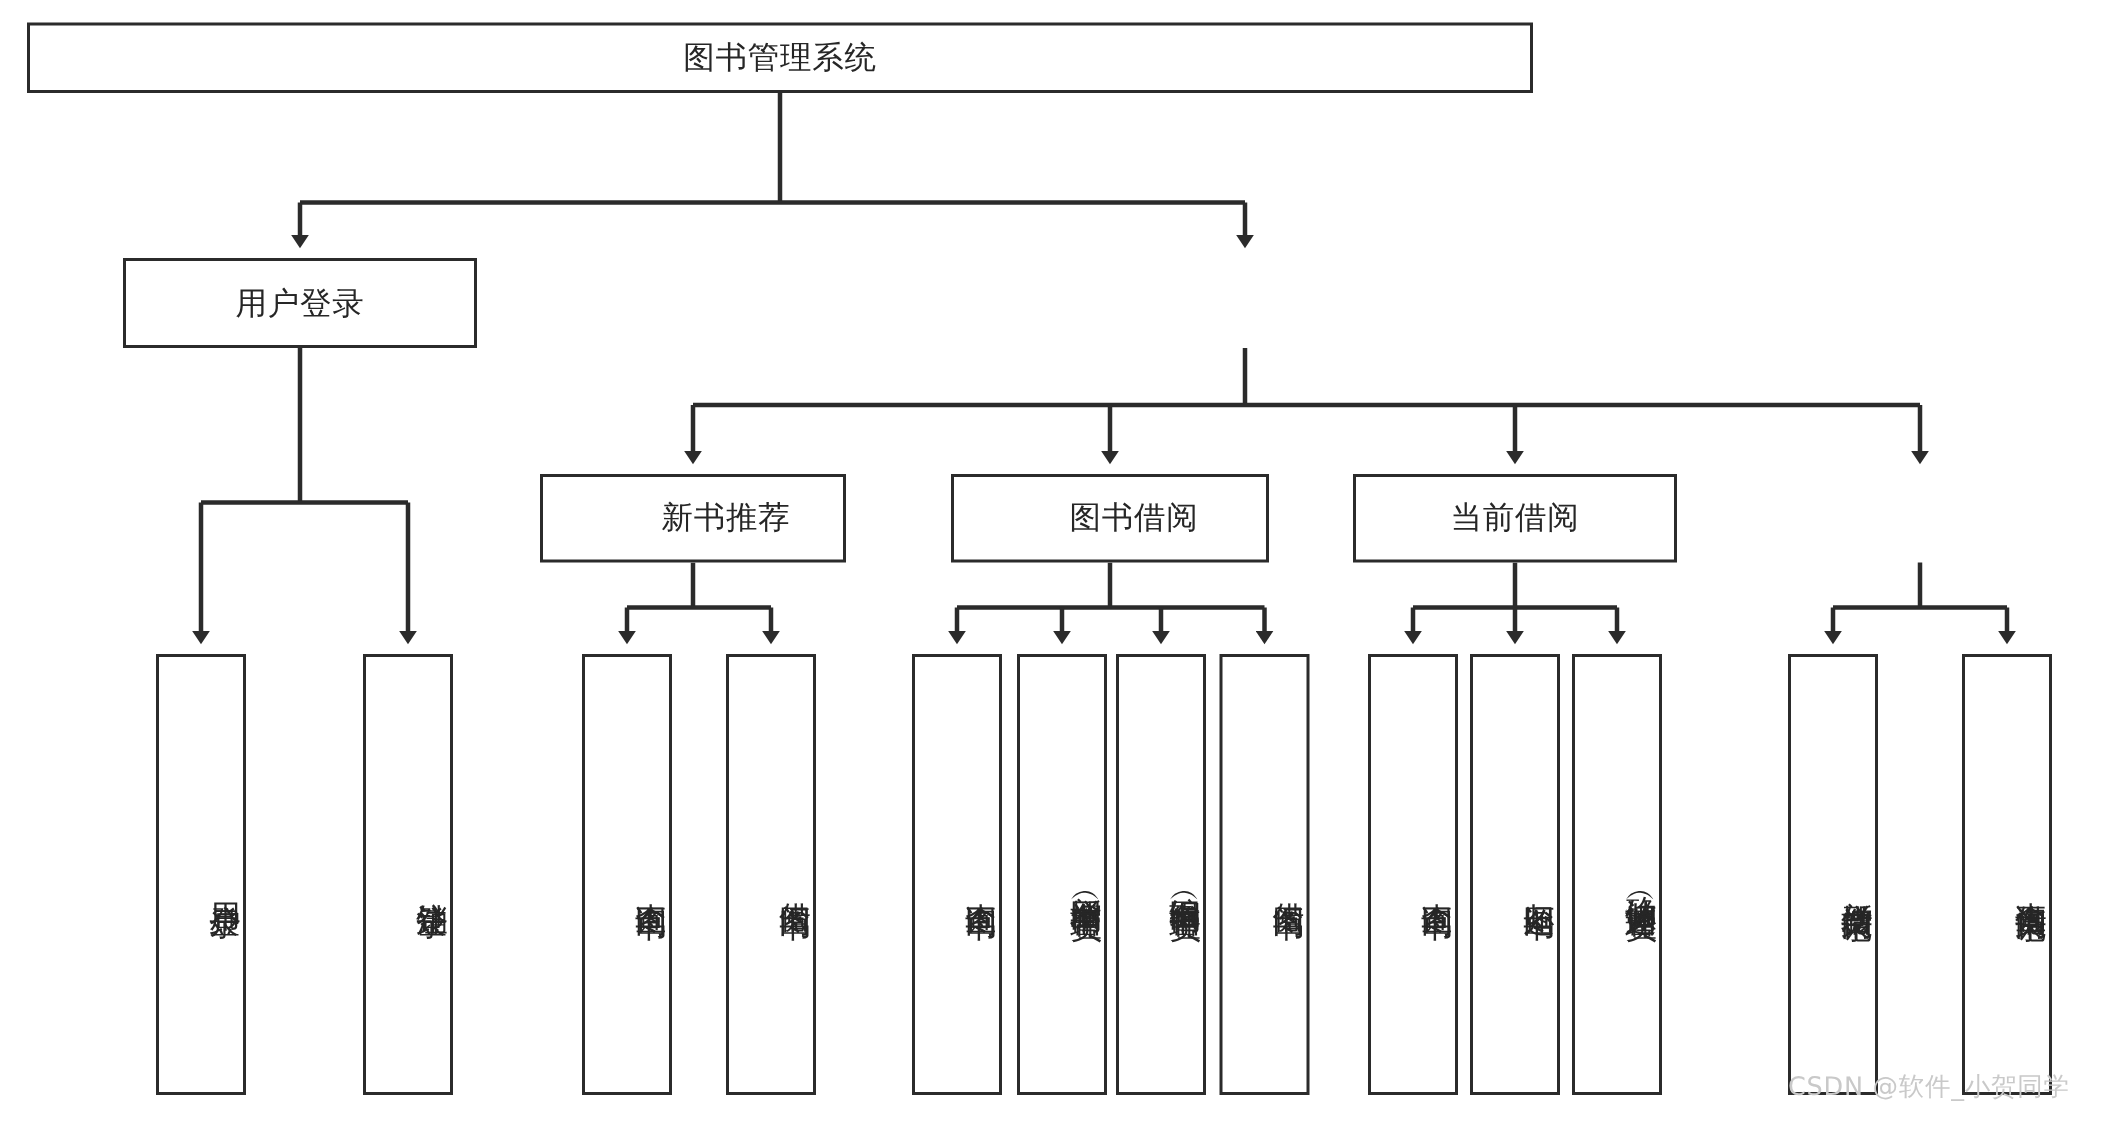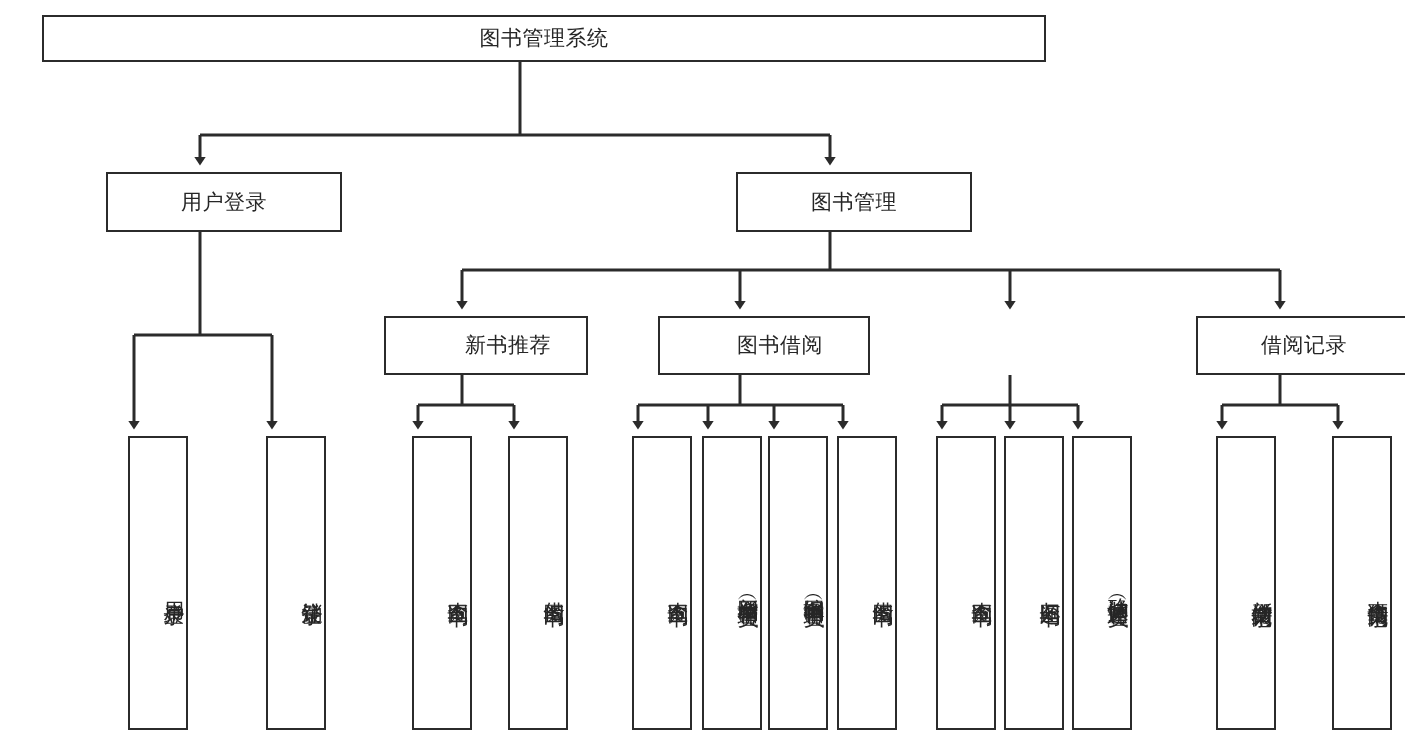--- a/index.html
+++ b/index.html
@@ -29,21 +29,20 @@
   .node {
     position: absolute;
     box-sizing: border-box;
     background: #ffffff;
     border: 2px solid #2b2b2b;
     display: flex;
     align-items: center;
     justify-content: center;
     color: #262626;
     line-height: 1.18;
-    margin-left: 24px;
   }
   .node-h {
     font-size: 21px;
     letter-spacing: 0.5px;
     white-space: nowrap;
   }
   .node-root {
     font-size: 21px;
   }
   .node-v {
@@ -125,32 +124,29 @@
     </g>
   </svg>
 
   <div class="node node-h node-root" style="left:18px; top:15px; width:1004px; height:47px;">
     <span>图书管理系统</span>
   </div>
 
   <div class="node node-h" style="left:82px; top:172px; width:236px; height:60px;">
     <span>用户登录</span>
   </div>
-  <div class="node node-h" style="left:712px; top:172px; width:236px; height:60px;">
-    <span>图书管理</span>
-  </div>
 
   <div class="node node-h" style="left:360px; top:316px; width:204px; height:59px;padding-left:44px;">
     <span>新书推荐</span>
   </div>
   <div class="node node-h" style="left:634px; top:316px; width:212px; height:59px;padding-left:32px;">
     <span>图书借阅</span>
   </div>
-  <div class="node node-h" style="left:1172px; top:316px; width:216px; height:59px;">
-    <span>借阅记录</span>
+  <div class="node node-h" style="left:902px; top:316px; width:216px; height:59px;">
+    <span>当前借阅</span>
   </div>
 
   <div class="node node-v" style="left:104px; top:436px; width:60px; height:294px;">
     <span>用户登录</span>
   </div>
   <div class="node node-v" style="left:242px; top:436px; width:60px; height:294px;">
     <span>注销登录</span>
   </div>
 
   <div class="node node-v" style="left:388px; top:436px; width:60px; height:294px;">
@@ -183,14 +179,15 @@
     <span>确认归还（管理员）</span>
   </div>
 
   <div class="node node-v" style="left:1192px; top:436px; width:60px; height:294px;">
     <span>新增借阅记录</span>
   </div>
   <div class="node node-v" style="left:1308px; top:436px; width:60px; height:294px;">
     <span>查询借阅记录</span>
   </div>
 
+  <div class="watermark" style="left:1192px; top:713px;">CSDN @软件_小贺同学</div>
 
 </div>
 
 </body></html>

